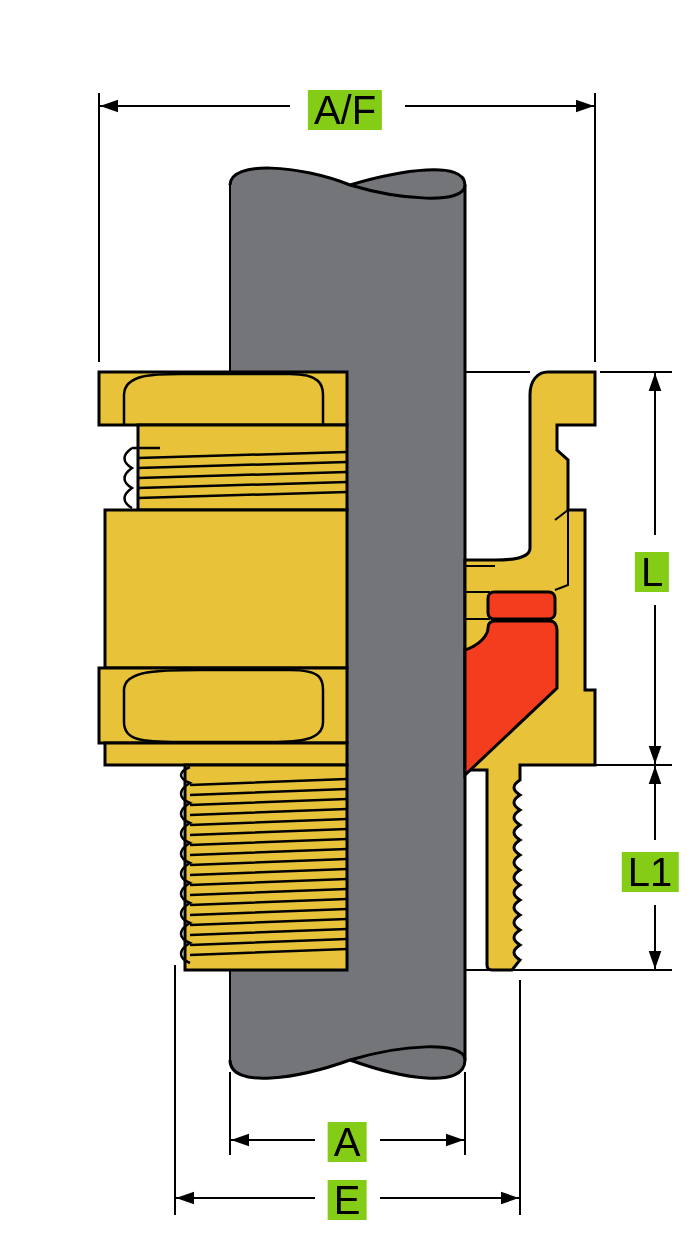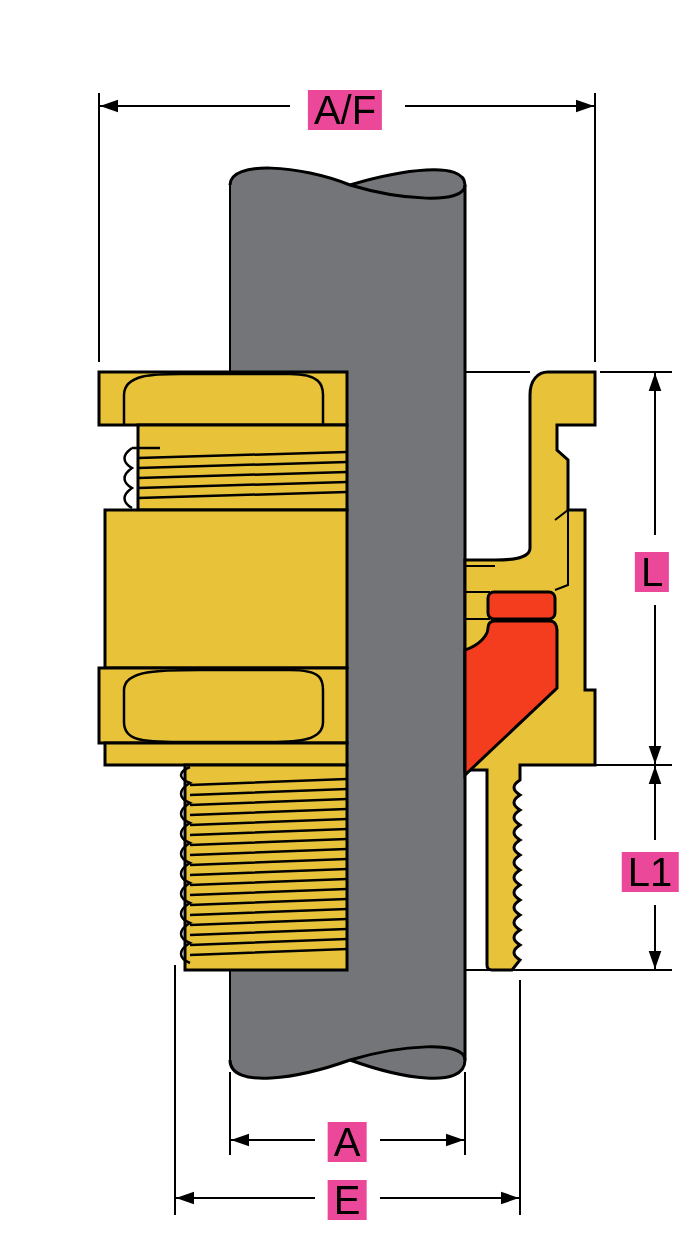--- a/index.html
+++ b/index.html
@@ -4,21 +4,21 @@
   <style>
     html, body { margin: 0; padding: 0; background: #ffffff; }
     body { width: 698px; height: 1242px; overflow: hidden; position: relative; }
     svg { position: absolute; left: 0; top: 0; }
     .dim-label {
       position: absolute;
       font-family: "Liberation Sans", sans-serif;
       font-size: 40px;
       color: #000;
       line-height: 1;
-      background: #ec4899;
+      background: #84cc16;
       padding: 0 6px;
       transform: translate(-50%, -50%);
       white-space: nowrap;
     }
   </style>
 </head>
 <body>
 
 <svg width="698" height="1242" viewBox="0 0 698 1242" xmlns="http://www.w3.org/2000/svg">
   <defs>

